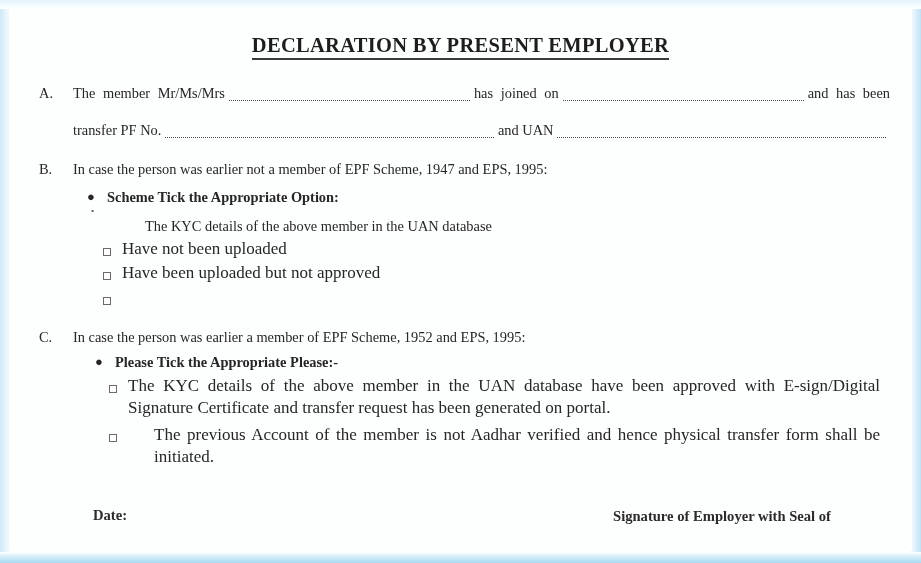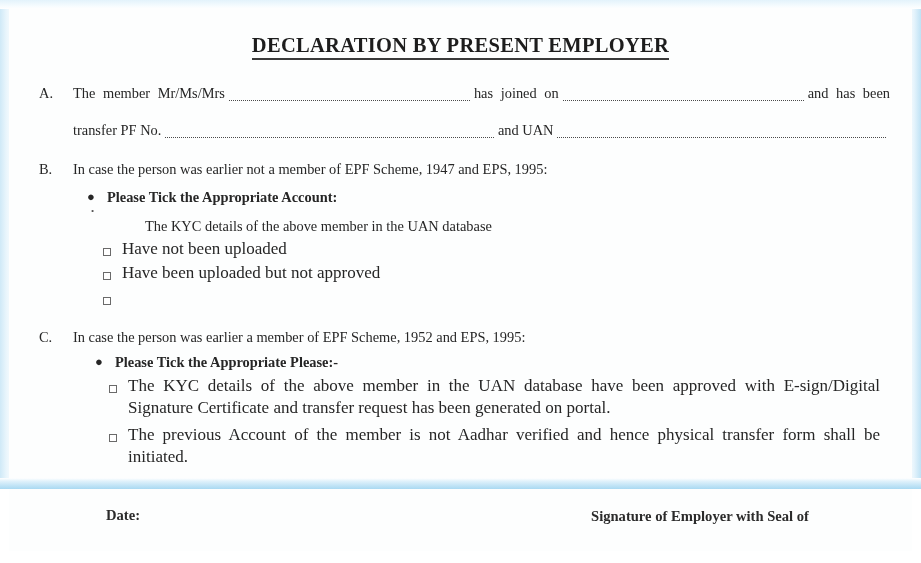--- a/index.html
+++ b/index.html
@@ -11,21 +11,21 @@
     width: 921px;
     height: 563px;
     overflow: hidden;
     font-family: "Liberation Serif", "DejaVu Serif", serif;
   }
 
   
   #scan-frame {
     position: relative;
     width: 921px;
-    height: 489px;
+    height: 563px;
     background: linear-gradient(90deg,#cfe9f7 0px,#e8f5fc 6px,#ffffff 14px,
                                 #ffffff calc(100% - 14px),#e6f4fc calc(100% - 7px),#bfe2f5 100%);
     box-sizing: border-box;
   }
   #scan-frame::before {
     
     content: "";
     position: absolute;
     left: 0; top: 0; right: 0;
     height: 9px;
@@ -196,23 +196,23 @@
     flex: 0 0 auto;
     width: 42px;
     padding-left: 22px;
     box-sizing: border-box;
     font-size: 13px;
   }
 
   
   .footer {
     position: absolute;
-    left: 0; right: 9px;
+    left: 0; right: 0;
     bottom: 24px;
-    padding: 0 45px;
+    padding: 0 32px;
     display: flex;
     align-items: flex-start;
     justify-content: space-between;
     box-sizing: border-box;
   }
   .footer-date {
     font-weight: bold;
     font-size: 14.6px;
     padding-left: 52px;
   }
@@ -263,21 +263,21 @@
       <div class="clause" style="margin-top:20px;">
         <div class="clause-letter">B.</div>
         <div class="clause-body">
 
           <div class="sec-head">In case the person was earlier not a member of EPF Scheme, 1947 and EPS, 1995:</div>
 
           <div class="bullet-row" style="margin-top:8px;">
             <div class="bullet-dot">
               <span class="glyph">●</span>
             </div>
-            <div class="bullet-label">Please Tick the Appropriate Account:</div>
+            <div class="bullet-label">Scheme Tick the Appropriate Option:</div>
           </div>
 
           <div class="micro-dot">•</div>
 
           <div class="kyc-lead">The KYC details of the above member in the UAN database</div>
 
           <div class="check-row">
             <div class="cb-cell">
               <span class="checkbox"></span>
             </div>
@@ -313,21 +313,21 @@
             <div class="bullet-label">Please Tick the Appropriate Please:-</div>
           </div>
 
           <div class="check-row indent-c" style="margin-top:2px;">
             <div class="cb-cell">
               <span class="checkbox"></span>
             </div>
             <div class="cb-text">The KYC details of the above member in the UAN database have been approved with E-sign/Digital Signature Certificate and transfer request has been generated on portal.</div>
           </div>
 
-          <div class="check-row indent-c" style="margin-top:4px;">
+          <div class="check-row indent-c" style="margin-top:4px;gap:26px;">
             <div class="cb-cell">
               <span class="checkbox"></span>
             </div>
             <div class="cb-text">The previous Account of the member is not Aadhar verified and hence physical transfer form shall be initiated.</div>
           </div>
 
         </div>
       </div>
 
     </div>

